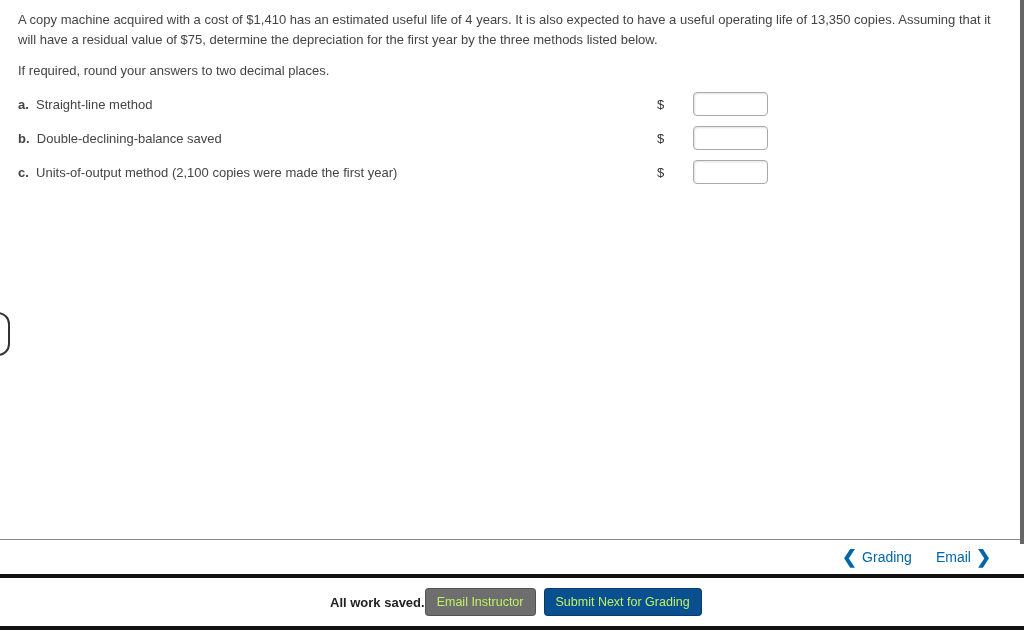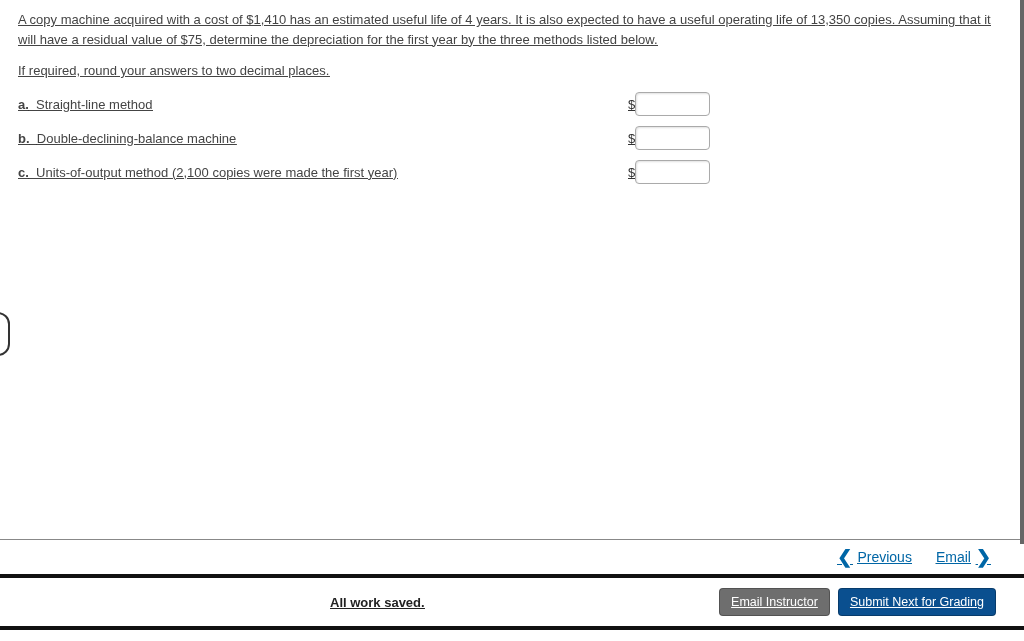--- a/index.html
+++ b/index.html
@@ -1,15 +1,15 @@
 <!DOCTYPE html>
 <html><head>
   <meta charset="utf-8">
   <style>
-    * { box-sizing: border-box; margin: 0; padding: 0; text-decoration: underline; }
+    * { box-sizing: border-box; margin: 0; padding: 0; }
     body {
       font-family: Verdana, Arial, sans-serif;
       font-size: 13px;
       color: #333;
       background: #fff;
       width: 1024px;
       height: 641px;
       position: relative;
       overflow: hidden;
     }
@@ -26,20 +26,21 @@
       color: #444;
     }
     .instruction {
       margin-bottom: 14px;
       color: #444;
     }
     .question-row {
       display: flex;
       align-items: center;
       margin-bottom: 10px;
+      gap: 29px;
     }
     .q-label {
       width: 610px;
       color: #444;
     }
     .q-label b { font-weight: bold; }
     .dollar {
       margin-right: 0;
       color: #333;
     }
@@ -83,35 +84,34 @@
       font-weight: 900;
       font-size: 18px;
       line-height: 1;
       margin: 0 5px;
       color: #0066a6;
     }
     .footer-bar {
       height: 52px;
       display: flex;
       align-items: center;
-      justify-content: space-between;
-      padding: 0 28px 0 330px;
+      padding: 0 16px 0 330px;
       border-bottom: 4px solid #111;
     }
     .saved-text {
       font-weight: bold;
       font-size: 13px;
       color: #222;
     }
     .footer-buttons { display: flex; gap: 8px; }
     .btn {
       border-radius: 4px;
       padding: 6px 11px;
       font-size: 12.5px;
-      color: #ffffff;
+      color: #bef264;
       cursor: pointer;
       border: 1px solid rgba(0,0,0,0.25);
     }
     .btn-grey { background: #6e6e6e; }
     .btn-blue { background: #0a4f8f; }
     .right-edge {
       position: absolute;
       right: 0; top: 0;
       width: 4px; height: 544px;
       background: #666;
@@ -129,21 +129,21 @@
       <b>a.</b>&nbsp;
       <span>Straight-line method</span>
     </div>
     <span class="dollar">$</span>
     <input class="answer-input" type="text" style="">
   </div>
 
   <div class="question-row">
     <div class="q-label">
       <b>b.</b>&nbsp;
-      <span>Double-declining-balance machine</span>
+      <span>Double-declining-balance saved</span>
     </div>
     <span class="dollar">$</span>
     <input class="answer-input" type="text" style="">
   </div>
 
   <div class="question-row">
     <div class="q-label">
       <b>c.</b>&nbsp;
       <span>Units-of-output method (2,100 copies were made the first year)</span>
     </div>
@@ -151,21 +151,21 @@
     <input class="answer-input" type="text" style="">
   </div>
 
   <div class="side-tab"></div>
   <div class="right-edge"></div>
 </div>
 
 <div class="nav-row">
   <div class="nav-link">
     <span class="chev">❮</span>
-    <span>Previous</span>
+    <span>Grading</span>
   </div>
   <div class="nav-link">
     <span>Email</span>
     <span class="chev">❯</span>
   </div>
 </div>
 
 <div class="footer-bar">
   <div class="saved-text">All work saved.</div>
   <div class="footer-buttons">

